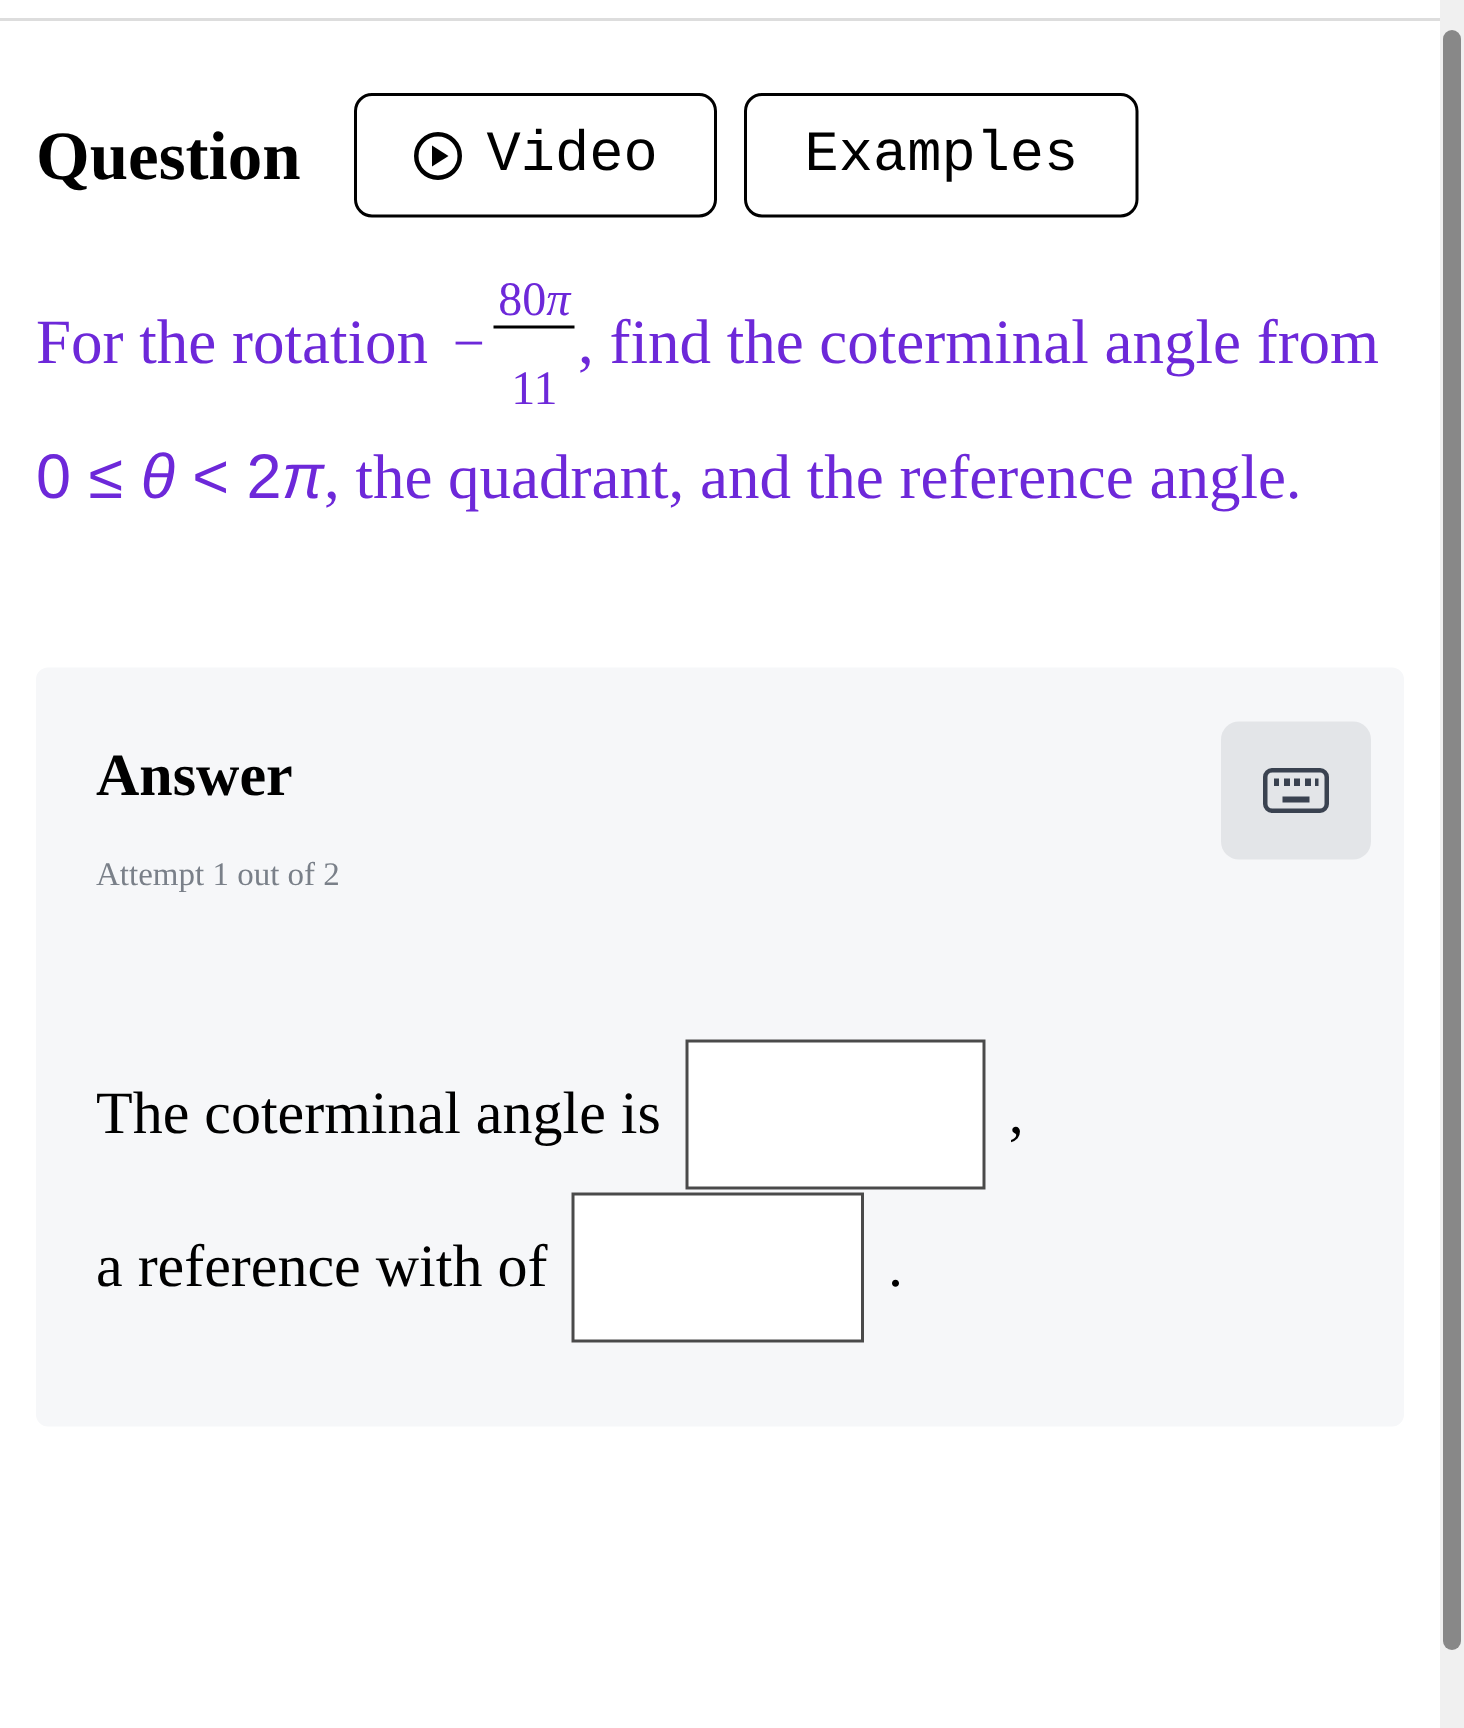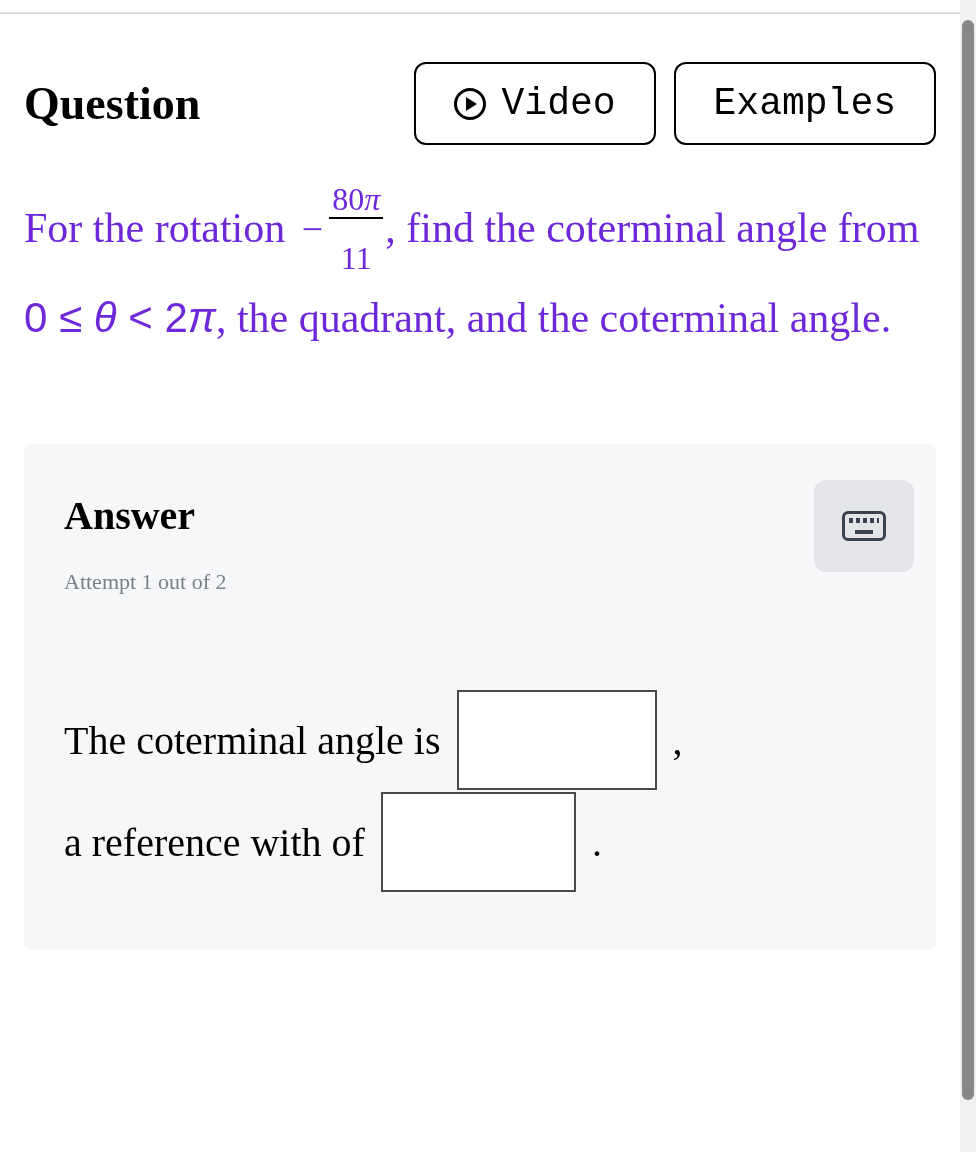--- a/index.html
+++ b/index.html
@@ -37,21 +37,20 @@
       width: 960px;
     }
     .top-border {
       height: 14px;
       border-bottom: 2px solid #ddd;
       width: 100%;
     }
     .header-row {
       display: flex;
       align-items: center;
-      justify-content: space-between;
       padding: 48px 24px 40px 24px;
       gap: 36px;
     }
     .question-title {
       font-weight: bold;
       font-size: 46px;
       color: #000;
     }
     .header-buttons {
       display: flex;
@@ -186,21 +185,21 @@
     }
     .answer-content {
       margin-top: 95px;
       font-size: 40px;
       line-height: 2.55;
       color: #000;
       font-family: Georgia, serif;
     }
     .answer-line {
       display: flex;
-      align-items: flex-start;
+      align-items: flex-end;
       flex-wrap: wrap;
       gap: 16px;
     }
     .input-box {
       border: 2px solid #4a4a4a;
       background: #fff;
       width: 200px;
       height: 100px;
       font-size: 36px;
       padding: 0 10px;
@@ -266,21 +265,21 @@
       <button class="btn">
         <span>Examples</span>
       </button>
     </div>
   </div>
 
   <div class="question-body">
     <span>For the rotation </span><span class="math-minus">−</span><span class="math-fraction">
         <span class="num"><span style="font-style:normal;">80</span><span style="font-style:italic;">π</span></span>
         <span class="den">11</span>
-      </span><span>, find the coterminal angle from </span><span class="math-ineq">0 ≤ <span style="font-style:italic;">θ</span> &lt; 2<span style="font-style:italic;">π</span></span><span>, the quadrant, and the coterminal angle.</span>
+      </span><span>, find the coterminal angle from </span><span class="math-ineq">0 ≤ <span style="font-style:italic;">θ</span> &lt; 2<span style="font-style:italic;">π</span></span><span>, the quadrant, and the reference angle.</span>
   </div>
 
   <div class="answer-box">
     <div class="answer-header">
       <div>
         <div class="answer-title">Answer</div>
         <div class="attempt-text">Attempt 1 out of 2</div>
       </div>
       <button class="keyboard-btn">
         <span class="keyboard-icon"></span>

